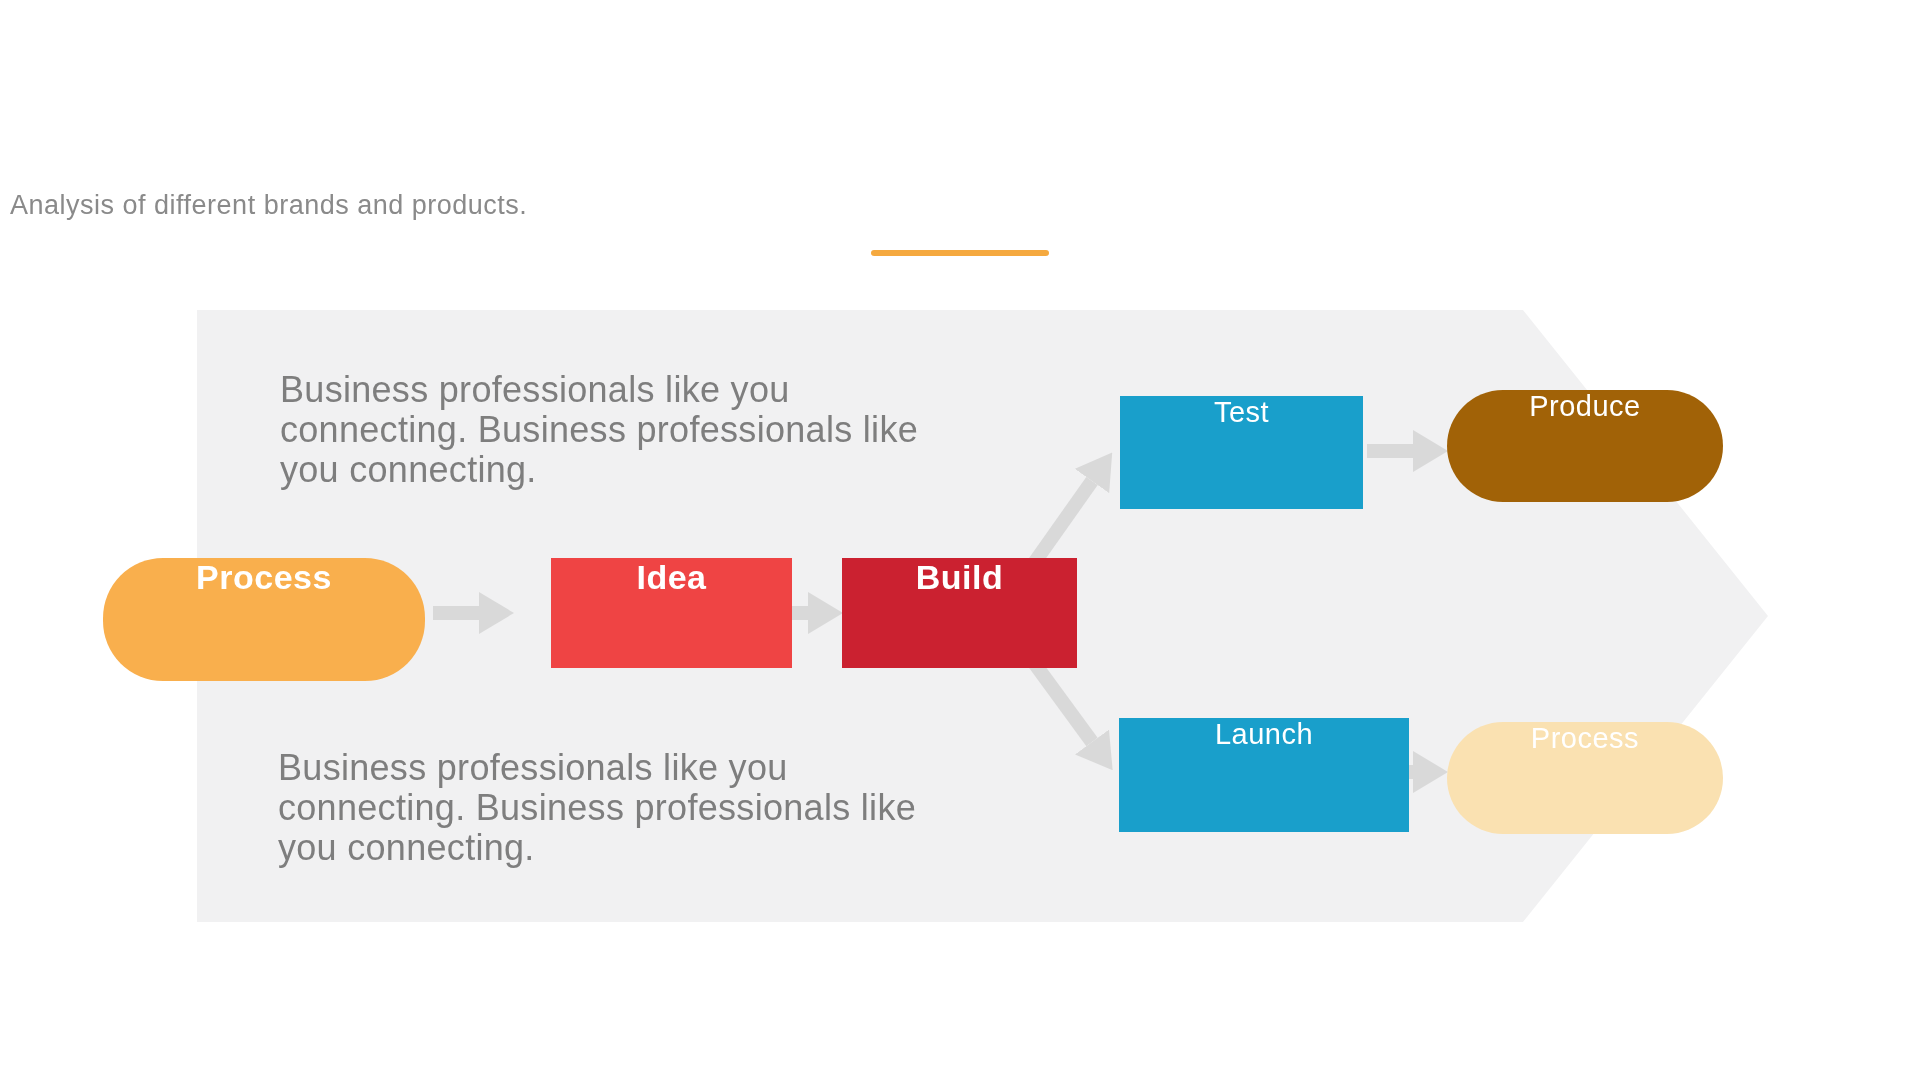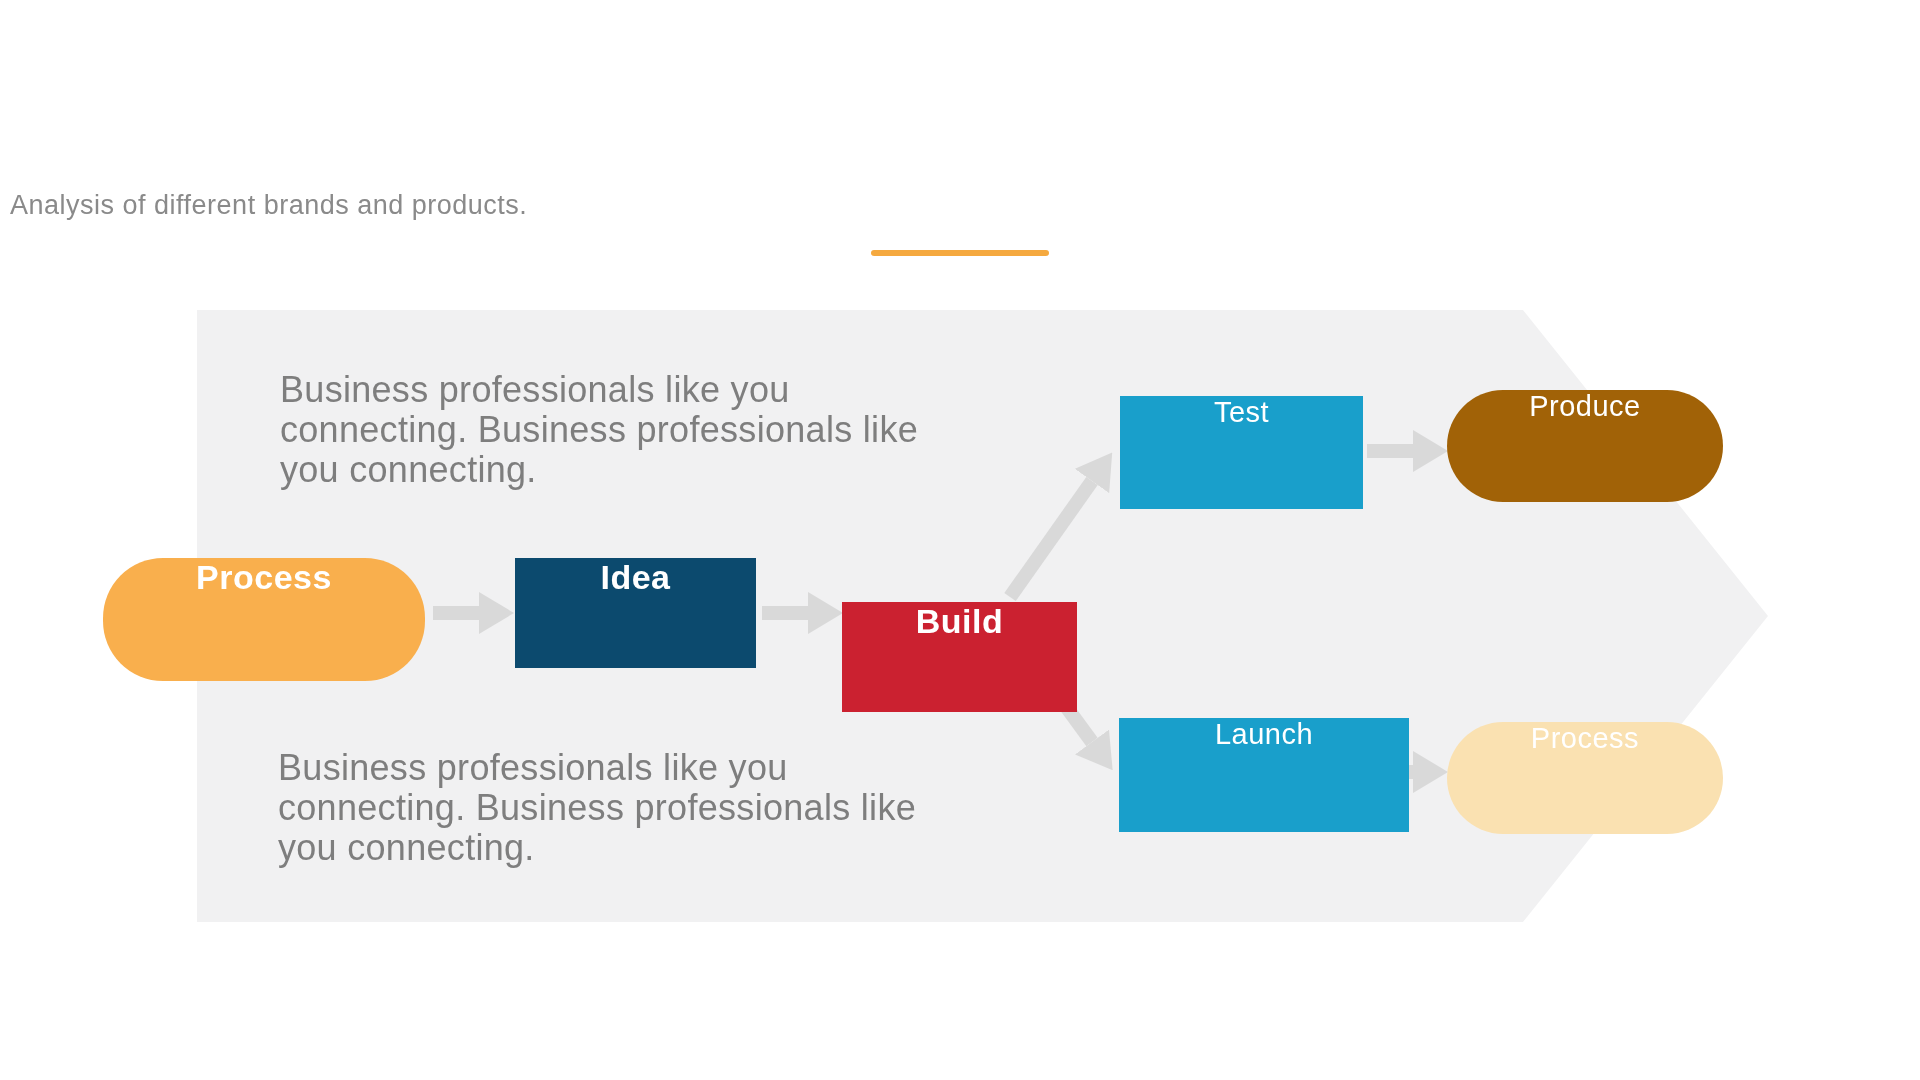--- a/index.html
+++ b/index.html
@@ -36,21 +36,21 @@
   
   .node{
     position:absolute;z-index:2;display:flex;justify-content:center;
     color:#fff;text-align:center;
   }
   .node-bold{font-weight:700;font-size:34px;letter-spacing:.5px;}
   .node-light{font-weight:400;font-size:29px;letter-spacing:.5px;}
   .pill{border-radius:60px;}
   .node-process{left:103px;top:558px;width:322px;height:123px;}
   .node-idea   {left:515px;top:558px;width:241px;height:110px;}
-  .node-build  {left:842px;top:558px;width:235px;height:110px;margin-top:44px;}
+  .node-build  {left:842px;top:558px;width:235px;height:110px;}
   .node-test   {left:1120px;top:396px;width:243px;height:113px;}
   .node-produce{left:1447px;top:390px;width:276px;height:112px;}
   .node-launch {left:1119px;top:718px;width:290px;height:114px;}
   .node-monitor{left:1447px;top:722px;width:276px;height:112px;}
   
   .desc{
     position:absolute;z-index:2;font-size:36px;line-height:40px;
     color:var(--body-color,#7E7E7E);letter-spacing:.3px;
   }
   .desc-top{left:280px;top:370px;}
@@ -78,21 +78,21 @@
       <line x1="1010" y1="597" x2="1092" y2="481" marker-end="url(#ah)"></line>
       <line x1="1010" y1="630" x2="1092" y2="742" marker-end="url(#ah)"></line>
       <line x1="1367" y1="451" x2="1413" y2="451" marker-end="url(#ah)"></line>
       <line x1="1366" y1="772" x2="1413" y2="772" marker-end="url(#ah)"></line>
     </g>
   </svg>
 
   <div class="node pill node-bold node-process" style="background: rgb(249, 175, 77); color: rgb(255, 255, 255);">
     <span>Process</span>
   </div>
-  <div class="node node-bold node-idea" style="background: #0c4a6e; color: rgb(255, 255, 255);">
+  <div class="node node-bold node-idea" style="background: #ef4444; color: rgb(255, 255, 255); margin-left: 36px;">
     <span>Idea</span>
   </div>
   <div class="node node-bold node-build" style="background: rgb(203, 33, 48); color: rgb(255, 255, 255);">
     <span>Build</span>
   </div>
   <div class="node node-light node-test" style="background: rgb(25, 159, 203); color: rgb(255, 255, 255);">
     <span>Test</span>
   </div>
   <div class="node pill node-light node-produce" style="background: #a16207; color: rgb(255, 255, 255);">
     <span>Produce</span>

